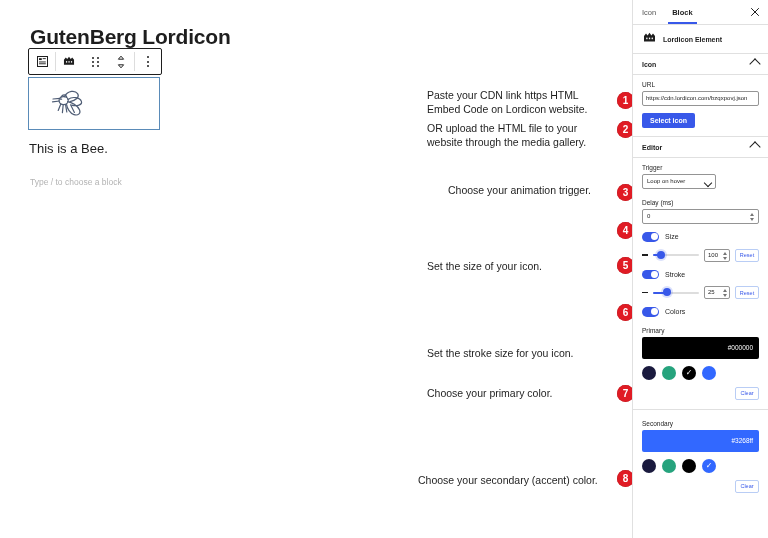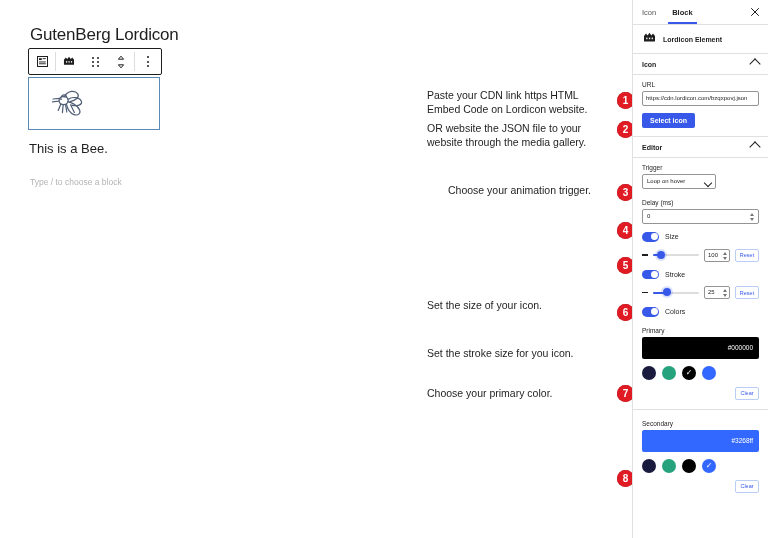--- a/index.html
+++ b/index.html
@@ -7,21 +7,21 @@
     width:768px;height:538px;background:#ffffff;
     font-family:"Liberation Sans", sans-serif;
     color:#1e1e1e;overflow:hidden;position:relative;
   }
   .canvas{position:absolute;inset:0;}
 
   
   .editor{position:absolute;left:0;top:0;width:420px;height:538px;background:#fff;}
   .post-title{
     position:absolute;left:30px;top:25px;width:300px;
-    font-size:17px;font-weight:400;letter-spacing:-.2px;color:#1e1e1e;
+    font-size:21px;font-weight:700;letter-spacing:-.2px;color:#1e1e1e;
     white-space:nowrap;
   }
   .block-toolbar{
     position:absolute;left:28px;top:48px;height:25px;display:flex;align-items:stretch;
     border:1px solid #1e1e1e;background:#fff;border-radius:2px;
   }
   .tb-group{display:flex;align-items:center;}
   .tb-sep{width:1px;background:#ddd;margin:3px 0;}
   .tb-btn{
     width:26px;height:23px;display:flex;align-items:center;justify-content:center;
@@ -235,38 +235,39 @@
       </div>
     </div>
 
     <div class="caption">This is a Bee.</div>
     <div class="placeholder">Type / to choose a block</div>
   </div>
 
   <div class="ann" style="left:427px;top:88px;width:175px;">Paste your CDN link https HTML Embed Code on Lordicon website.</div>
   <div class="badge" style="left:617px;top:92px;">1</div>
 
-  <div class="ann" style="left:427px;top:121px;width:175px;">OR website the JSON file to your website through the media gallery.</div>
+  <div class="ann" style="left:427px;top:121px;width:175px;">OR upload the HTML file to your website through the media gallery.</div>
   <div class="badge" style="left:617px;top:121px;">2</div>
 
   <div class="ann" style="left:427px;top:183px;width:185px;text-align:center;">Choose your animation trigger.</div>
   <div class="badge" style="left:617px;top:184px;">3</div>
 
   <div class="ann" style="left:427px;top:222px;width:185px;"></div>
   <div class="badge" style="left:617px;top:222px;">4</div>
 
-  <div class="ann" style="left:427px;top:259px;width:185px;margin-top:39px;">Set the size of your icon.</div>
+  <div class="ann" style="left:427px;top:259px;width:185px;">Set the size of your icon.</div>
   <div class="badge" style="left:617px;top:257px;">5</div>
 
   <div class="ann" style="left:427px;top:306px;width:185px;margin-top:40px;">Set the stroke size for you icon.</div>
   <div class="badge" style="left:617px;top:304px;">6</div>
 
   <div class="ann" style="left:427px;top:386px;width:185px;">Choose your primary color.</div>
   <div class="badge" style="left:617px;top:385px;">7</div>
 
+  <div class="ann" style="left:418px;top:473px;width:195px;">Choose your secondary (accent) color.</div>
   <div class="badge" style="left:617px;top:470px;">8</div>
 
   <div class="sidebar">
 
     <div class="sb-tabs">
       <div class="sb-tab">Icon</div>
       <div class="sb-tab active">Block</div>
       <div class="sb-close">
         <svg width="10" height="10" viewBox="0 0 10 10">
             <path d="M1.2 1.2 L8.8 8.8 M8.8 1.2 L1.2 8.8" stroke="#1e1e1e" stroke-width="1"></path>

